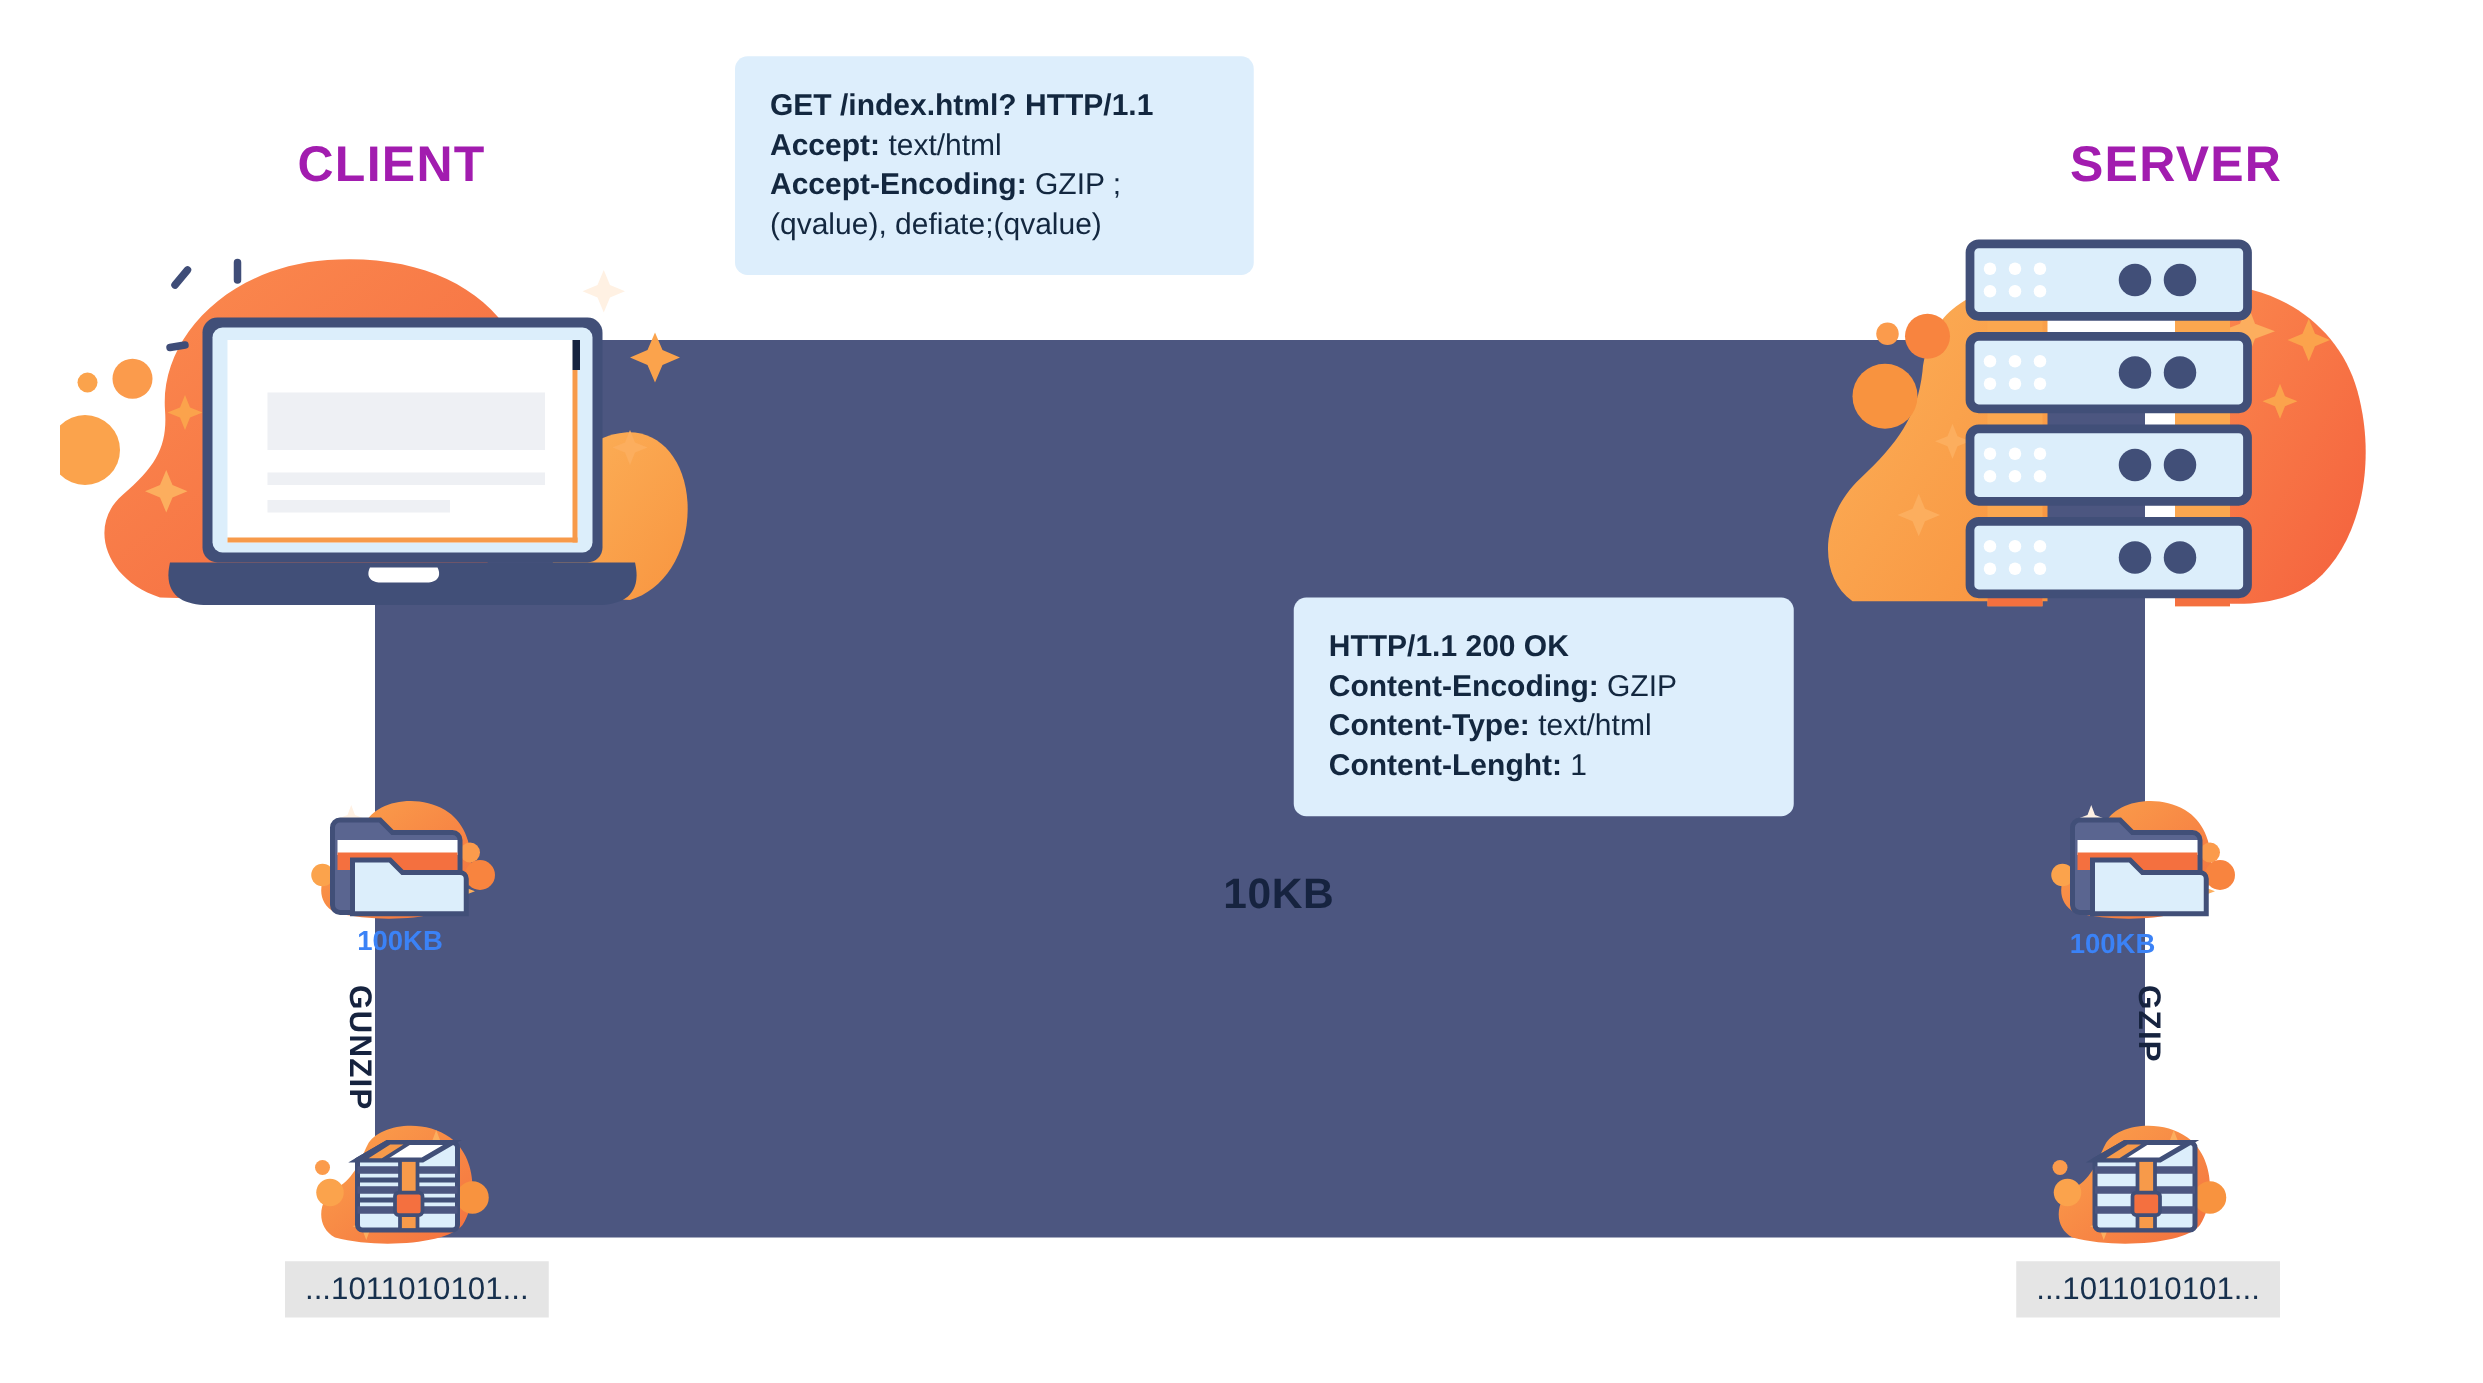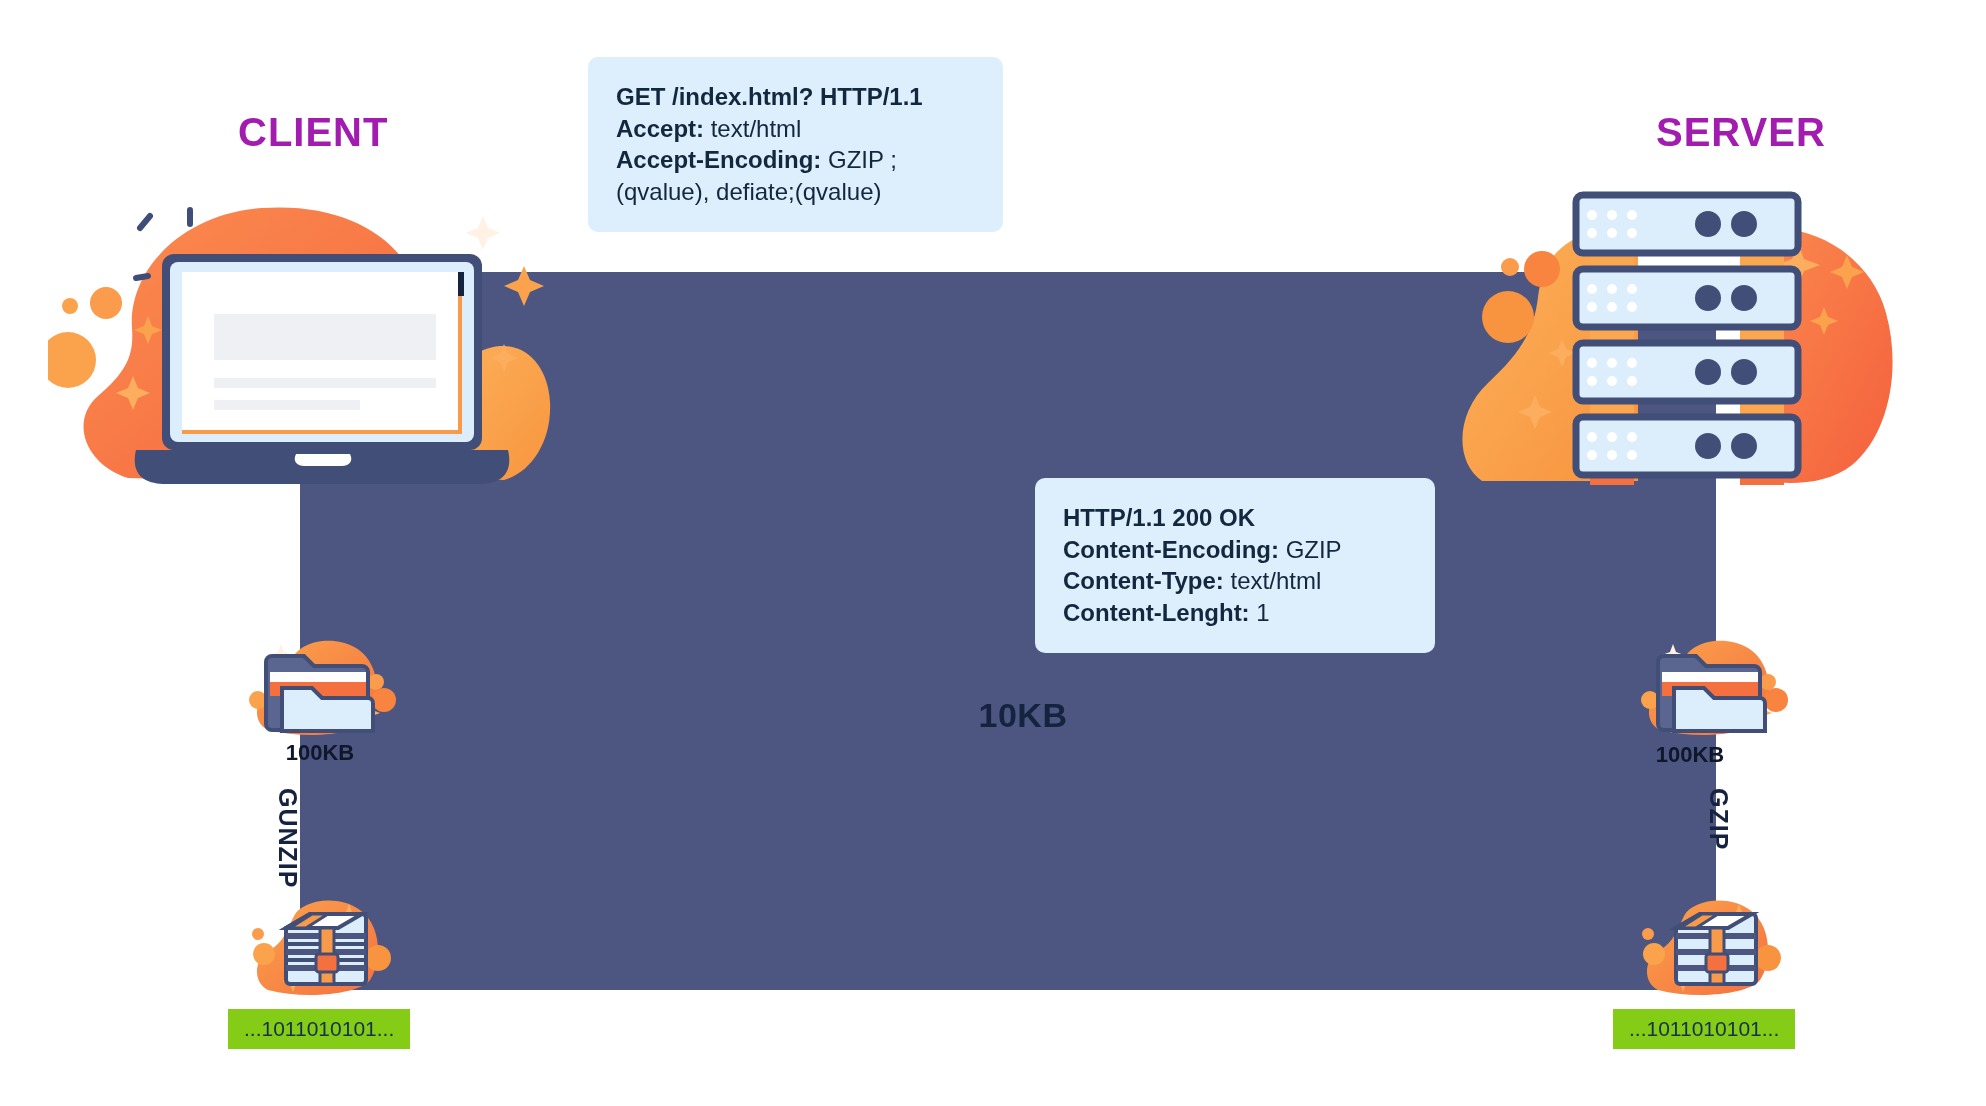--- a/index.html
+++ b/index.html
@@ -44,31 +44,31 @@
   
   .bubble {
     position: absolute;
     background: #ddeefc;
     border-radius: 10px;
     padding: 24px 28px;
     color: #13273f;
     font-size: 24px;
     line-height: 1.32;
   }
-  #request-bubble { left: 588px; top: 57px; width: 415px; }
+  #request-bubble { left: 588px; top: 45px; width: 415px; }
   #response-bubble { left: 1035px; top: 478px; width: 400px; }
   .bubble .hl { font-weight: bold; }
   .bubble-line { white-space: normal; }
 
   
   .binary-chip {
     position: absolute;
-    background: #84cc16;
+    background: #e5e5e5;
     color: #17304d;
-    font-size: 21px;
+    font-size: 25px;
     padding: 8px 16px;
     white-space: nowrap;
   }
   #binary-left  { left: 228px;  top: 1009px; }
   #binary-right { left: 1613px; top: 1009px; }
 
   
   .vlabel {
     position: absolute;
     color: #16233f;
@@ -77,21 +77,21 @@
     letter-spacing: 1px;
     transform-origin: left top;
     white-space: nowrap;
   }
   #vlabel-left  { left: 302px;  top: 788px; transform: rotate(90deg); }
   #vlabel-right { left: 1733px; top: 788px; transform: rotate(90deg); }
 
   
   .file-caption {
     position: absolute;
-    color: #0f172a;
+    color: #3b82f6;
     font-size: 22px;
     font-weight: bold;
     text-align: center;
     width: 140px;
   }
   #caption-left  { left: 250px;  top: 740px; }
   #caption-right { left: 1620px; top: 742px; }
 
   
   .illus { position: absolute; }

